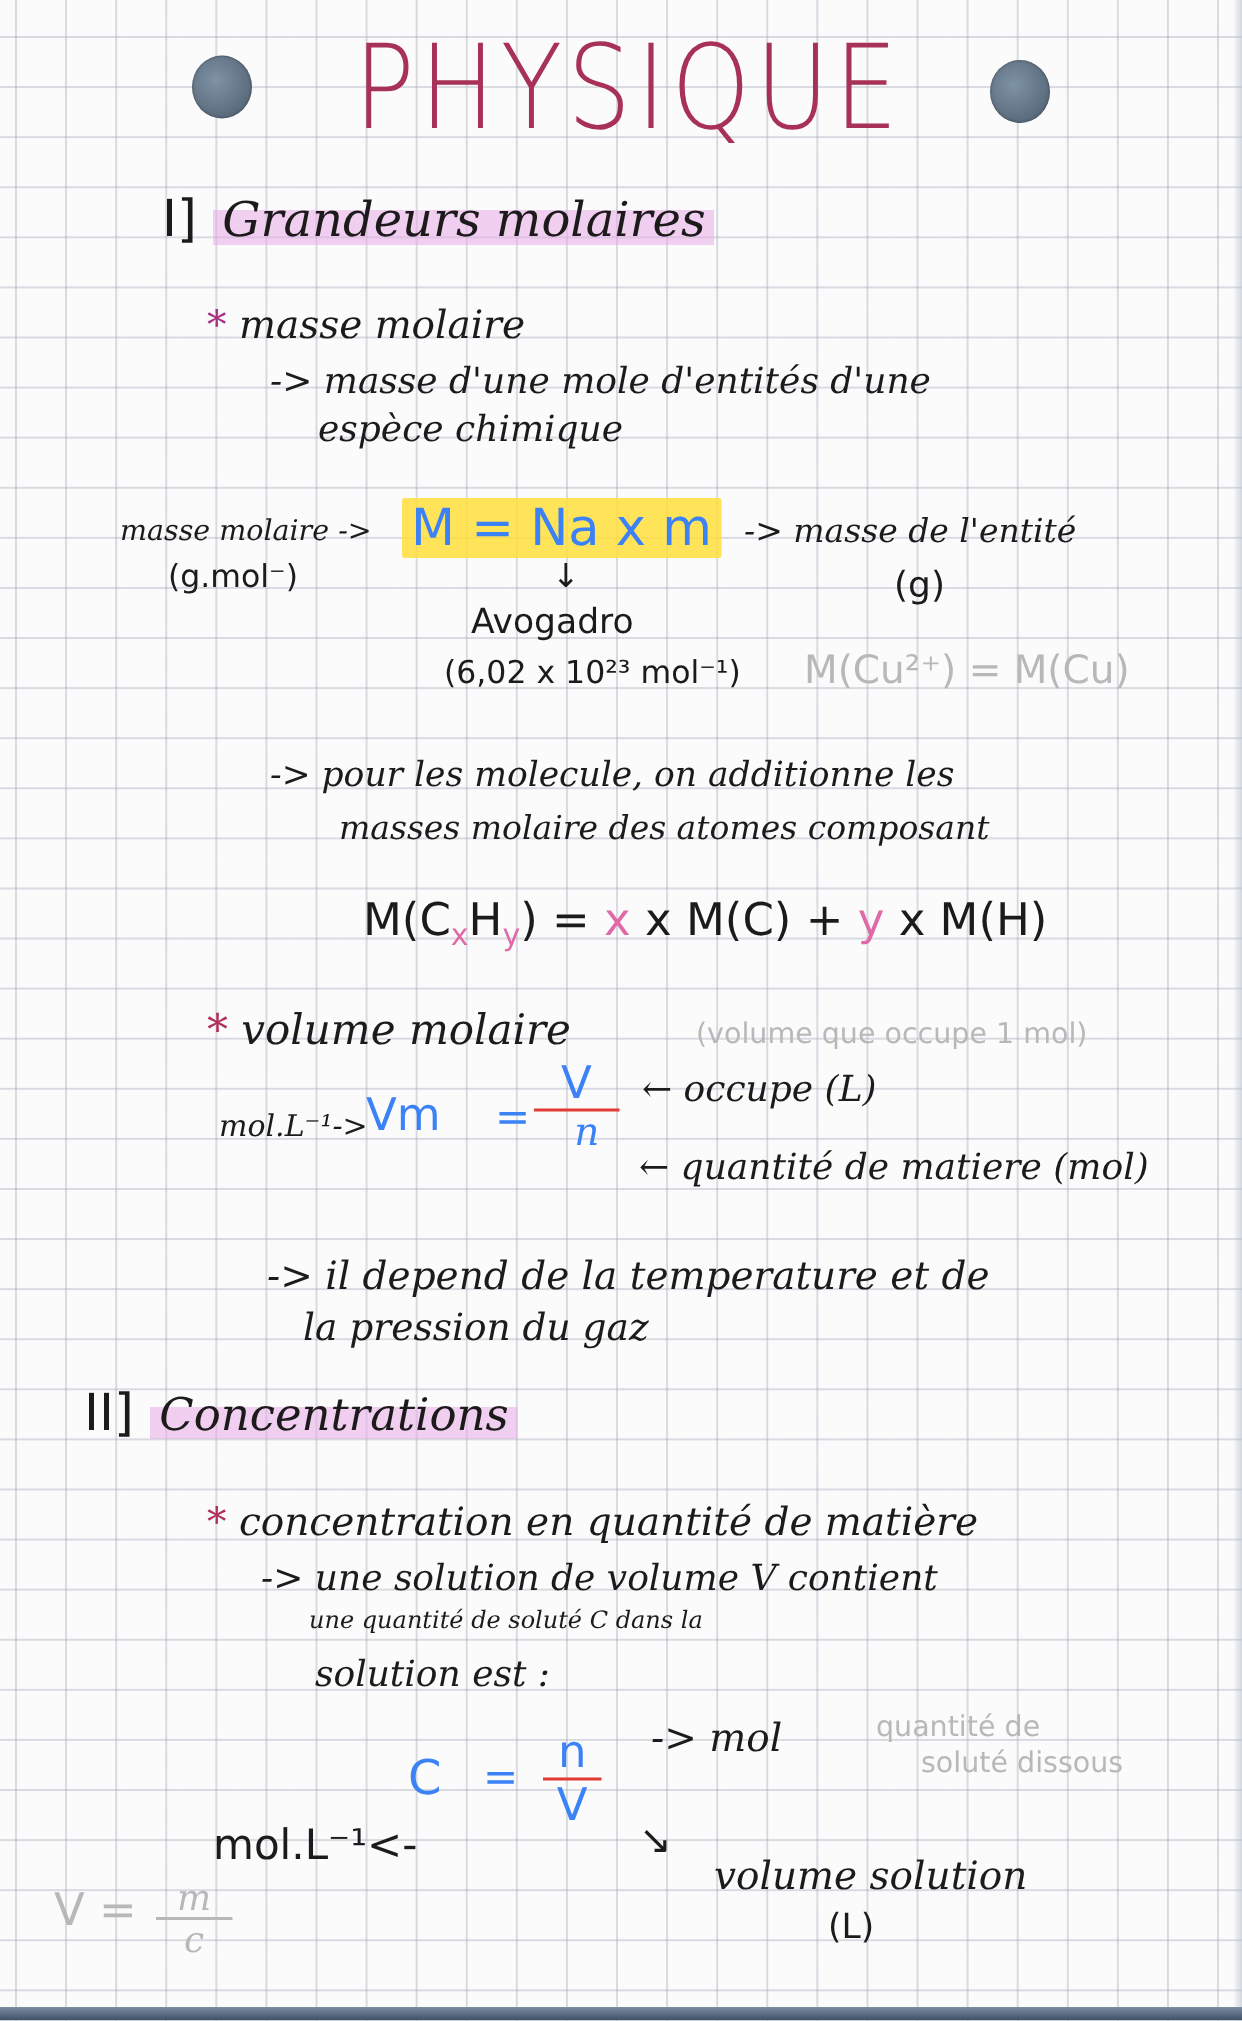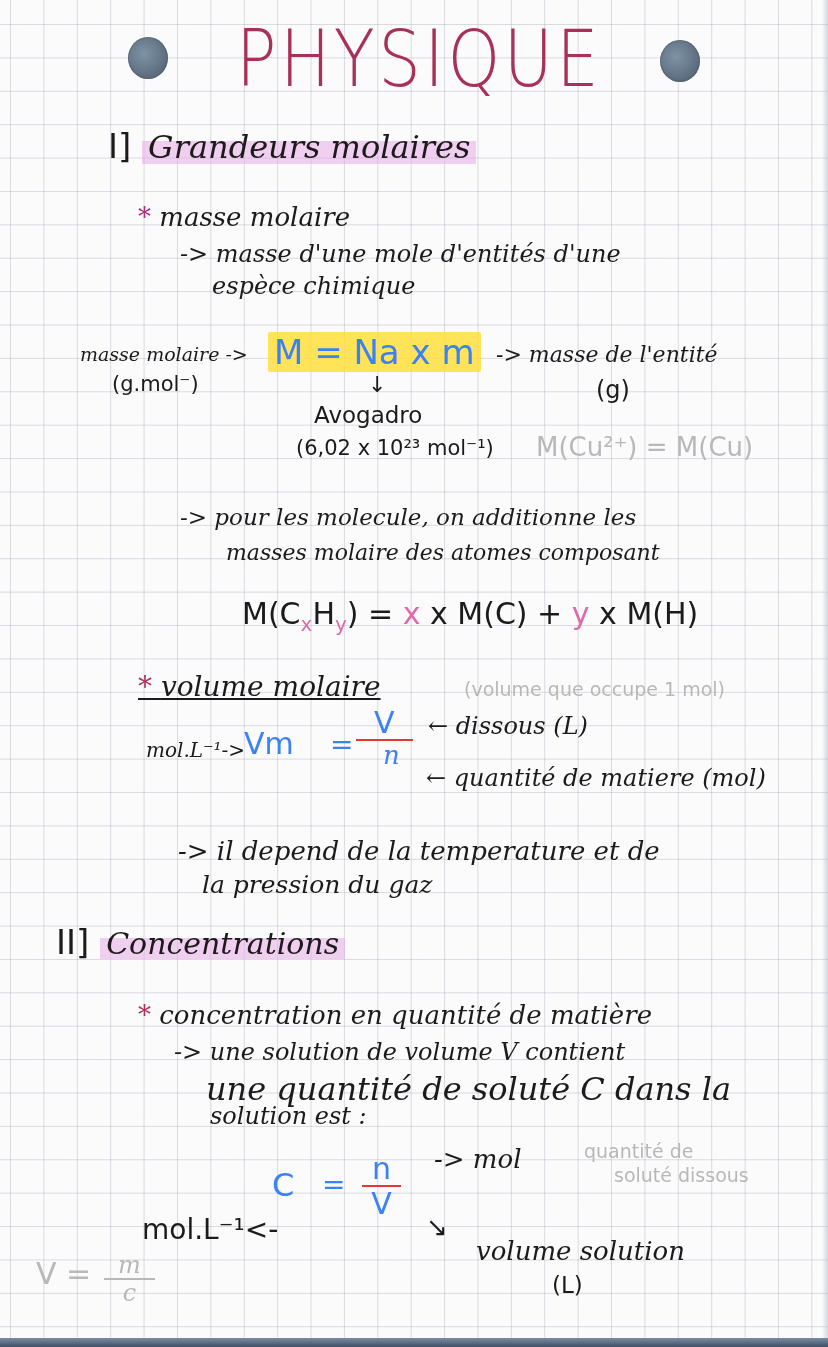--- a/index.html
+++ b/index.html
@@ -73,52 +73,52 @@
 <div class="abs hand" style="left:180px; top:504px; font-size:23px;">-&gt; pour les molecule, on additionne les</div>
 <div class="abs hand" style="left:226px; top:540px; font-size:22px;">masses molaire des atomes composant</div>
 <div class="abs print" style="left:242px; top:596px; font-size:30px;">
   <span>M(C</span><sub class="pink" style="font-size:20px;">x</sub><span>H</span><sub class="pink" style="font-size:20px;">y</sub><span>) =</span>
   <span class="pink">x</span>
   <span>x M(C) +</span>
   <span class="pink">y</span>
   <span>x M(H)</span>
 </div>
 
-<div class="abs hand" style="left:138px; top:670px; font-size:28px;text-decoration:underline;">
+<div class="abs hand" style="left:138px; top:670px; font-size:28px;">
   <span class="star-red">*</span>
   <span>volume molaire</span>
 </div>
 <div class="abs print faint" style="left:464px; top:678px; font-size:19px;">(volume que occupe 1 mol)</div>
 
 <div class="abs hand" style="left:146px; top:738px; font-size:20px;">mol.L⁻¹-&gt;</div>
 <div class="abs print red" style="left:244px; top:726px; font-size:30px;">Vm</div>
 <div class="abs print red" style="left:330px; top:728px; font-size:28px;">=</div>
 <div class="abs print red" style="left:356px; top:706px; font-size:30px;">
   <span class="frac">
     <span class="num" style="padding:0 18px;">V</span>
     <span class="den hand" style="font-size:26px; margin-left:14px;">n</span>
   </span>
 </div>
-<div class="abs hand" style="left:428px; top:712px; font-size:24px;">← dissous (L)</div>
+<div class="abs hand" style="left:428px; top:712px; font-size:24px;">← occupe (L)</div>
 <div class="abs hand" style="left:426px; top:764px; font-size:24px;">← quantité de matiere (mol)</div>
 
 <div class="abs hand" style="left:178px; top:836px; font-size:26px;text-align:right;">-&gt; il depend de la temperature et de</div>
 <div class="abs hand" style="left:202px; top:870px; font-size:25px;">la pression du gaz</div>
 
 <div class="abs" style="left:56px; top:922px; font-size:34px;">
   <span class="print">II]</span>
   <span class="hand hl-pink" style="font-size:30px;">Concentrations</span>
 </div>
 
 <div class="abs hand" style="left:138px; top:1000px; font-size:26px;">
   <span class="star-red">*</span>
   <span>concentration en quantité de matière</span>
 </div>
 <div class="abs hand" style="left:174px; top:1038px; font-size:24px;">-&gt; une solution de volume V contient</div>
-<div class="abs hand" style="left:206px; top:1070px; font-size:32px;">une quantité de soluté C dans la</div>
+<div class="abs hand" style="left:206px; top:1070px; font-size:16px;">une quantité de soluté C dans la</div>
 <div class="abs hand" style="left:210px; top:1102px; font-size:24px;">solution est :</div>
 
 <div class="abs print" style="left:142px; top:1213px; font-size:28px;">mol.L⁻¹&lt;-</div>
 <div class="abs print red" style="left:272px; top:1166px; font-size:32px;">C</div>
 <div class="abs print red" style="left:322px; top:1168px; font-size:28px;">=</div>
 <div class="abs print red" style="left:362px; top:1152px; font-size:30px;">
   <span class="frac">
     <span class="num" style="padding:0 10px;">n</span>
     <span class="den">V</span>
   </span>

